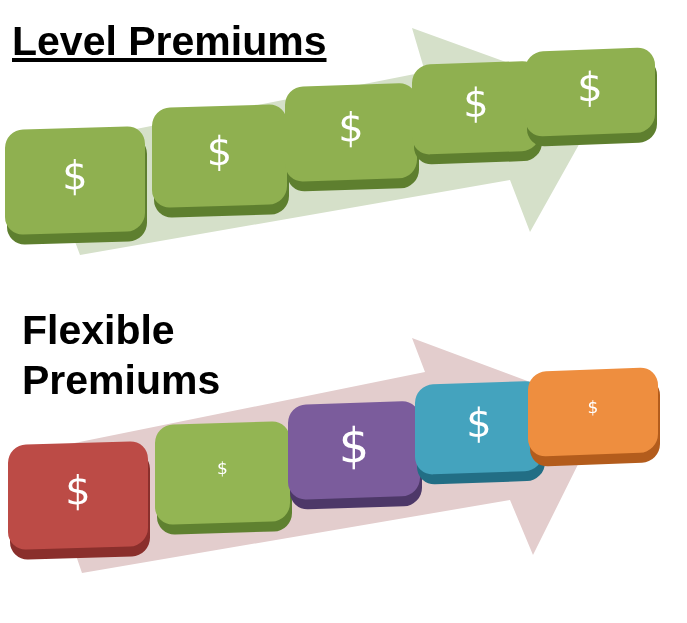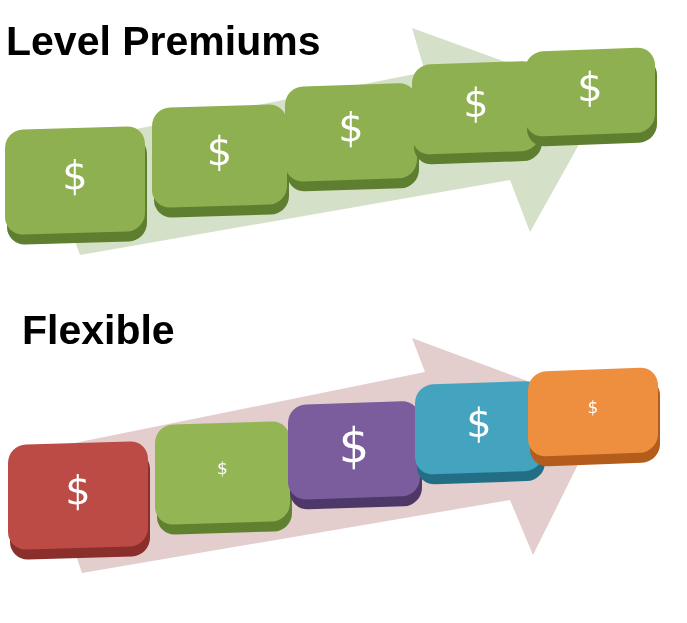--- a/index.html
+++ b/index.html
@@ -1,18 +1,18 @@
 <!DOCTYPE html>
 <html><head>
 <meta charset="utf-8">
 <style>
   html, body { margin: 0; padding: 0; background: #ffffff; }
   body { width: 687px; height: 623px; position: relative; overflow: hidden; font-family: "Liberation Sans", sans-serif; }
   .title { position: absolute; font-weight: bold; color: #000; font-size: 41px; line-height: 50px; margin: 0; }
-  #title-level { left: 6px; top: 16px; }
+  #title-level { left: 12px; top: 16px; text-decoration: underline; }
   #title-flex { left: 10px; top: 305px; margin-left: 12px; }
   svg { position: absolute; left: 0; top: 0; }
   .dollar { font-family: "DejaVu Sans", sans-serif; fill: #ffffff; text-anchor: middle; dominant-baseline: central; }
 </style>
 </head>
 <body>
 
 <svg width="687" height="623" viewBox="0 0 687 623">
 
   <polygon fill="#d5e0c9" points="40,148 425,72 412,28 605,98 530,232 510,180 80,255"></polygon>
@@ -69,13 +69,13 @@
       </g>
       <g transform="translate(528,372) skewY(-2.1666666666666665) ">
         <rect x="2" y="10" width="130" height="85" rx="18" fill="#b35c1c"></rect>
         <rect x="0" y="0" width="130" height="85" rx="18" fill="#ee8e3f"></rect>
         <text class="dollar" x="65" y="37.5" font-size="17">$</text>
       </g>
     </g>
 </svg>
 
 <h1 id="title-level" class="title">Level Premiums</h1>
-<h1 id="title-flex" class="title"><span>Flexible</span><br></h1>
+<h1 id="title-flex" class="title"><span>Flexible</span><br><span>Premiums</span></h1>
 
 </body></html>

